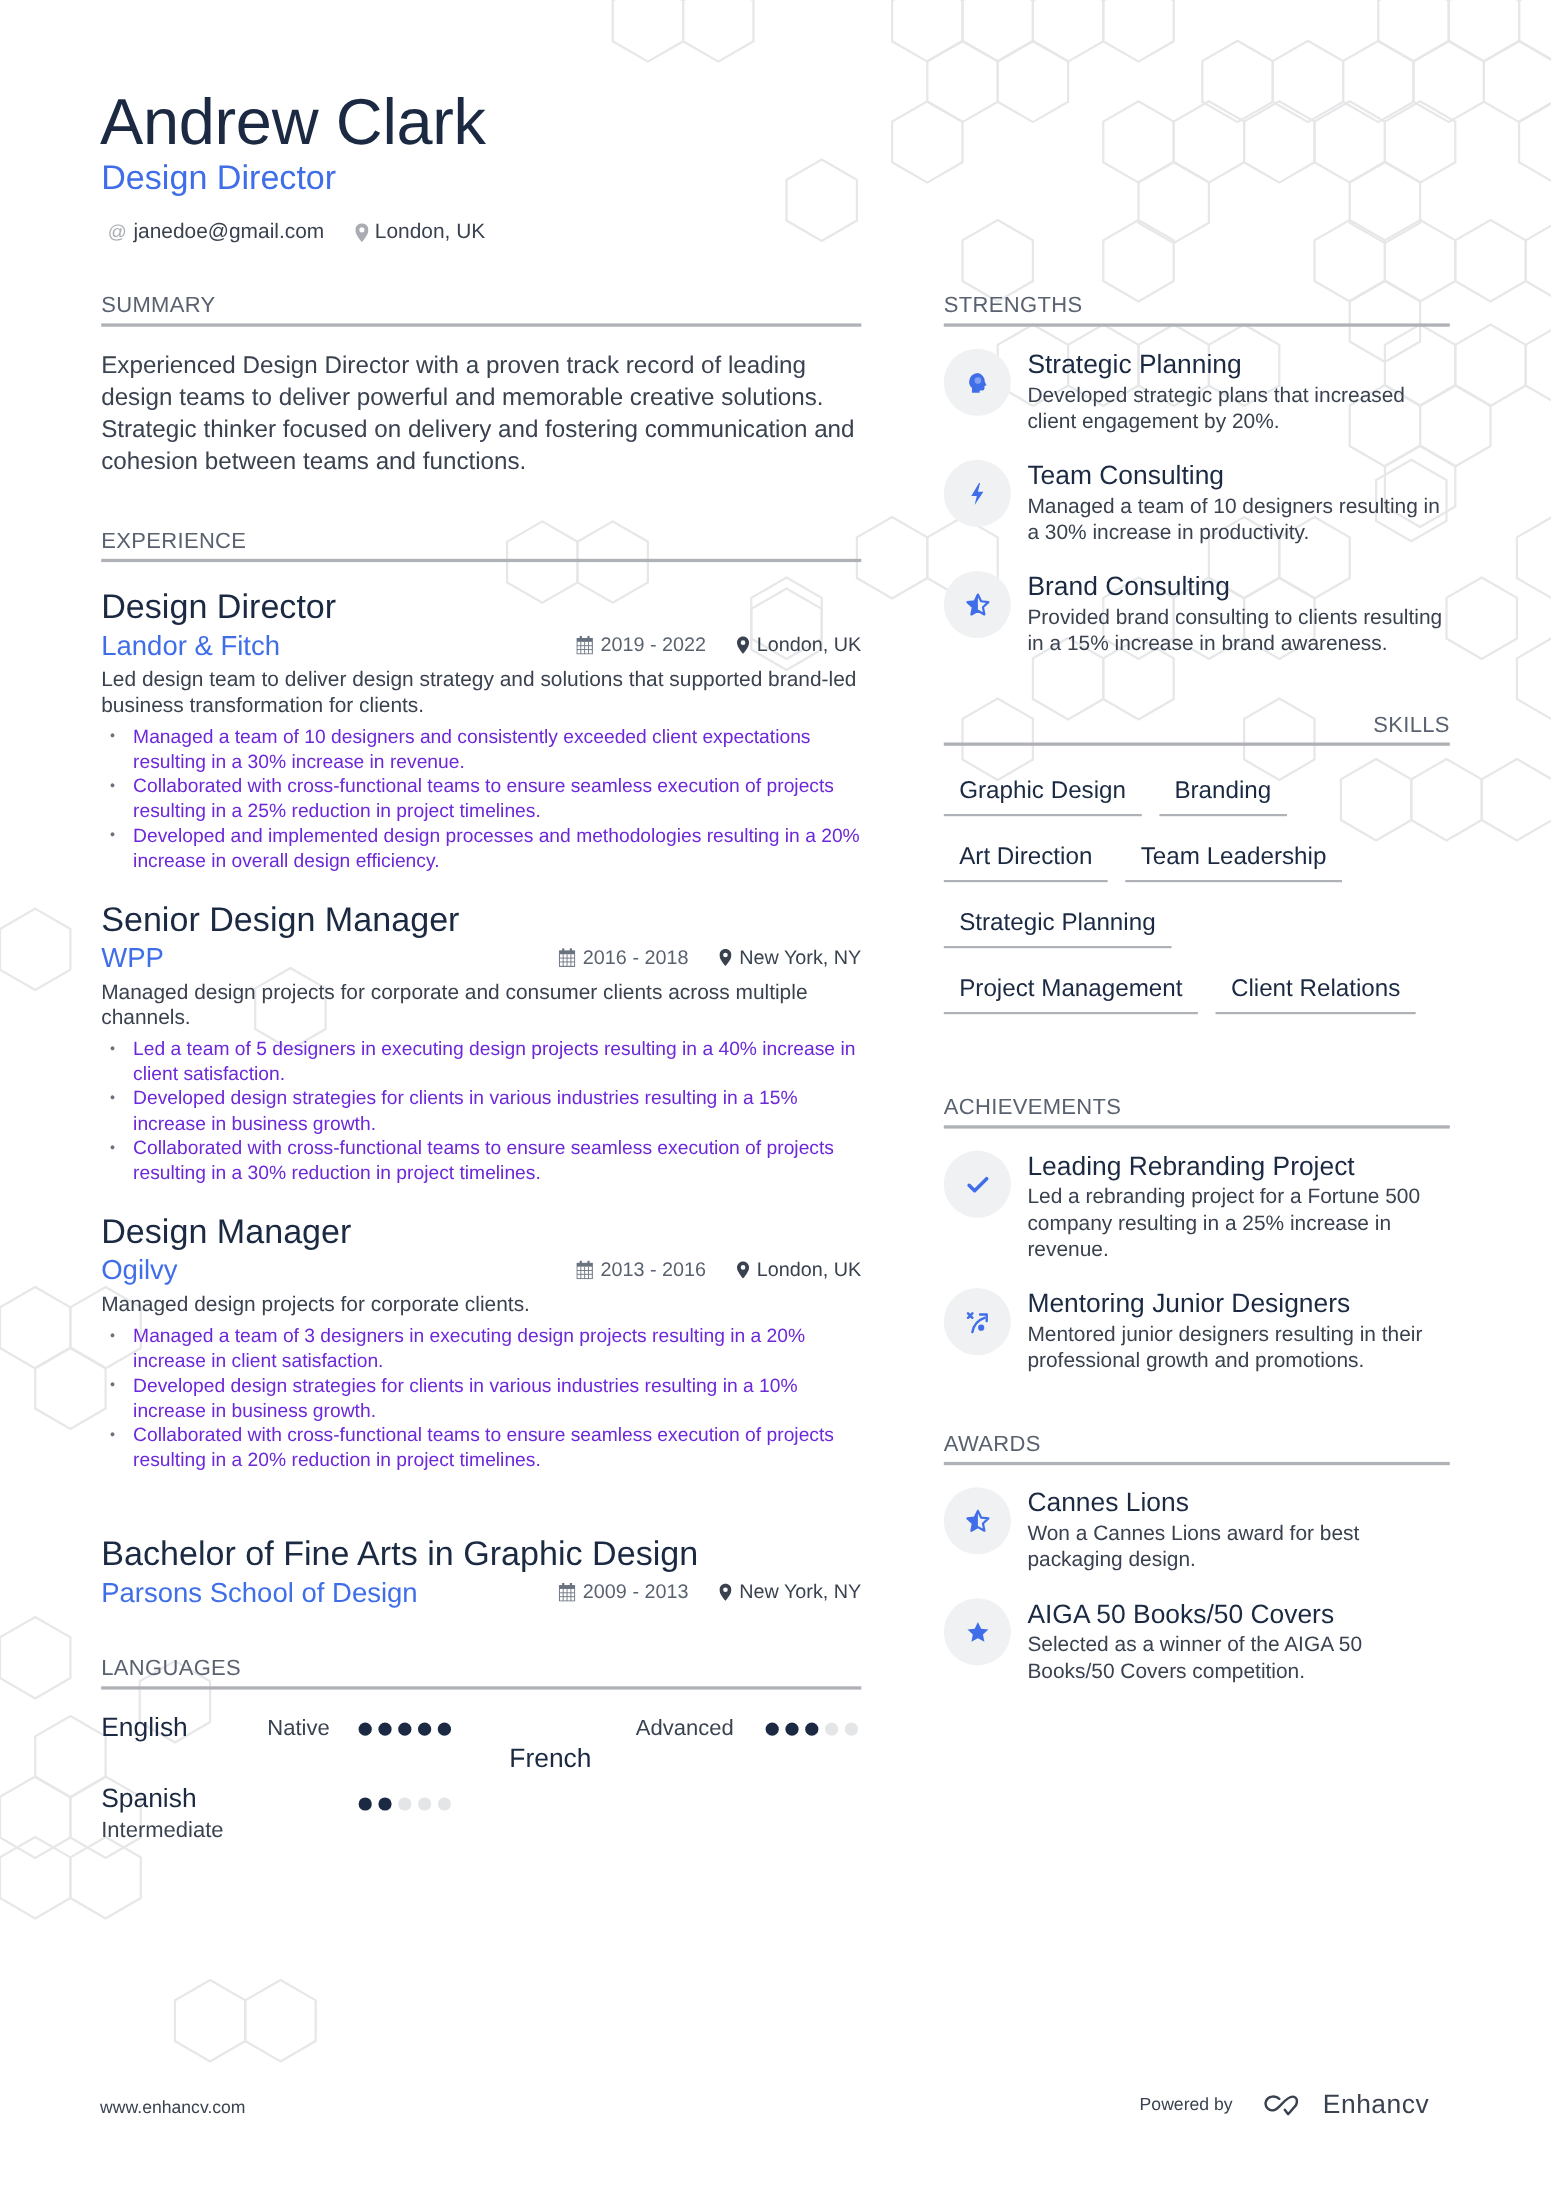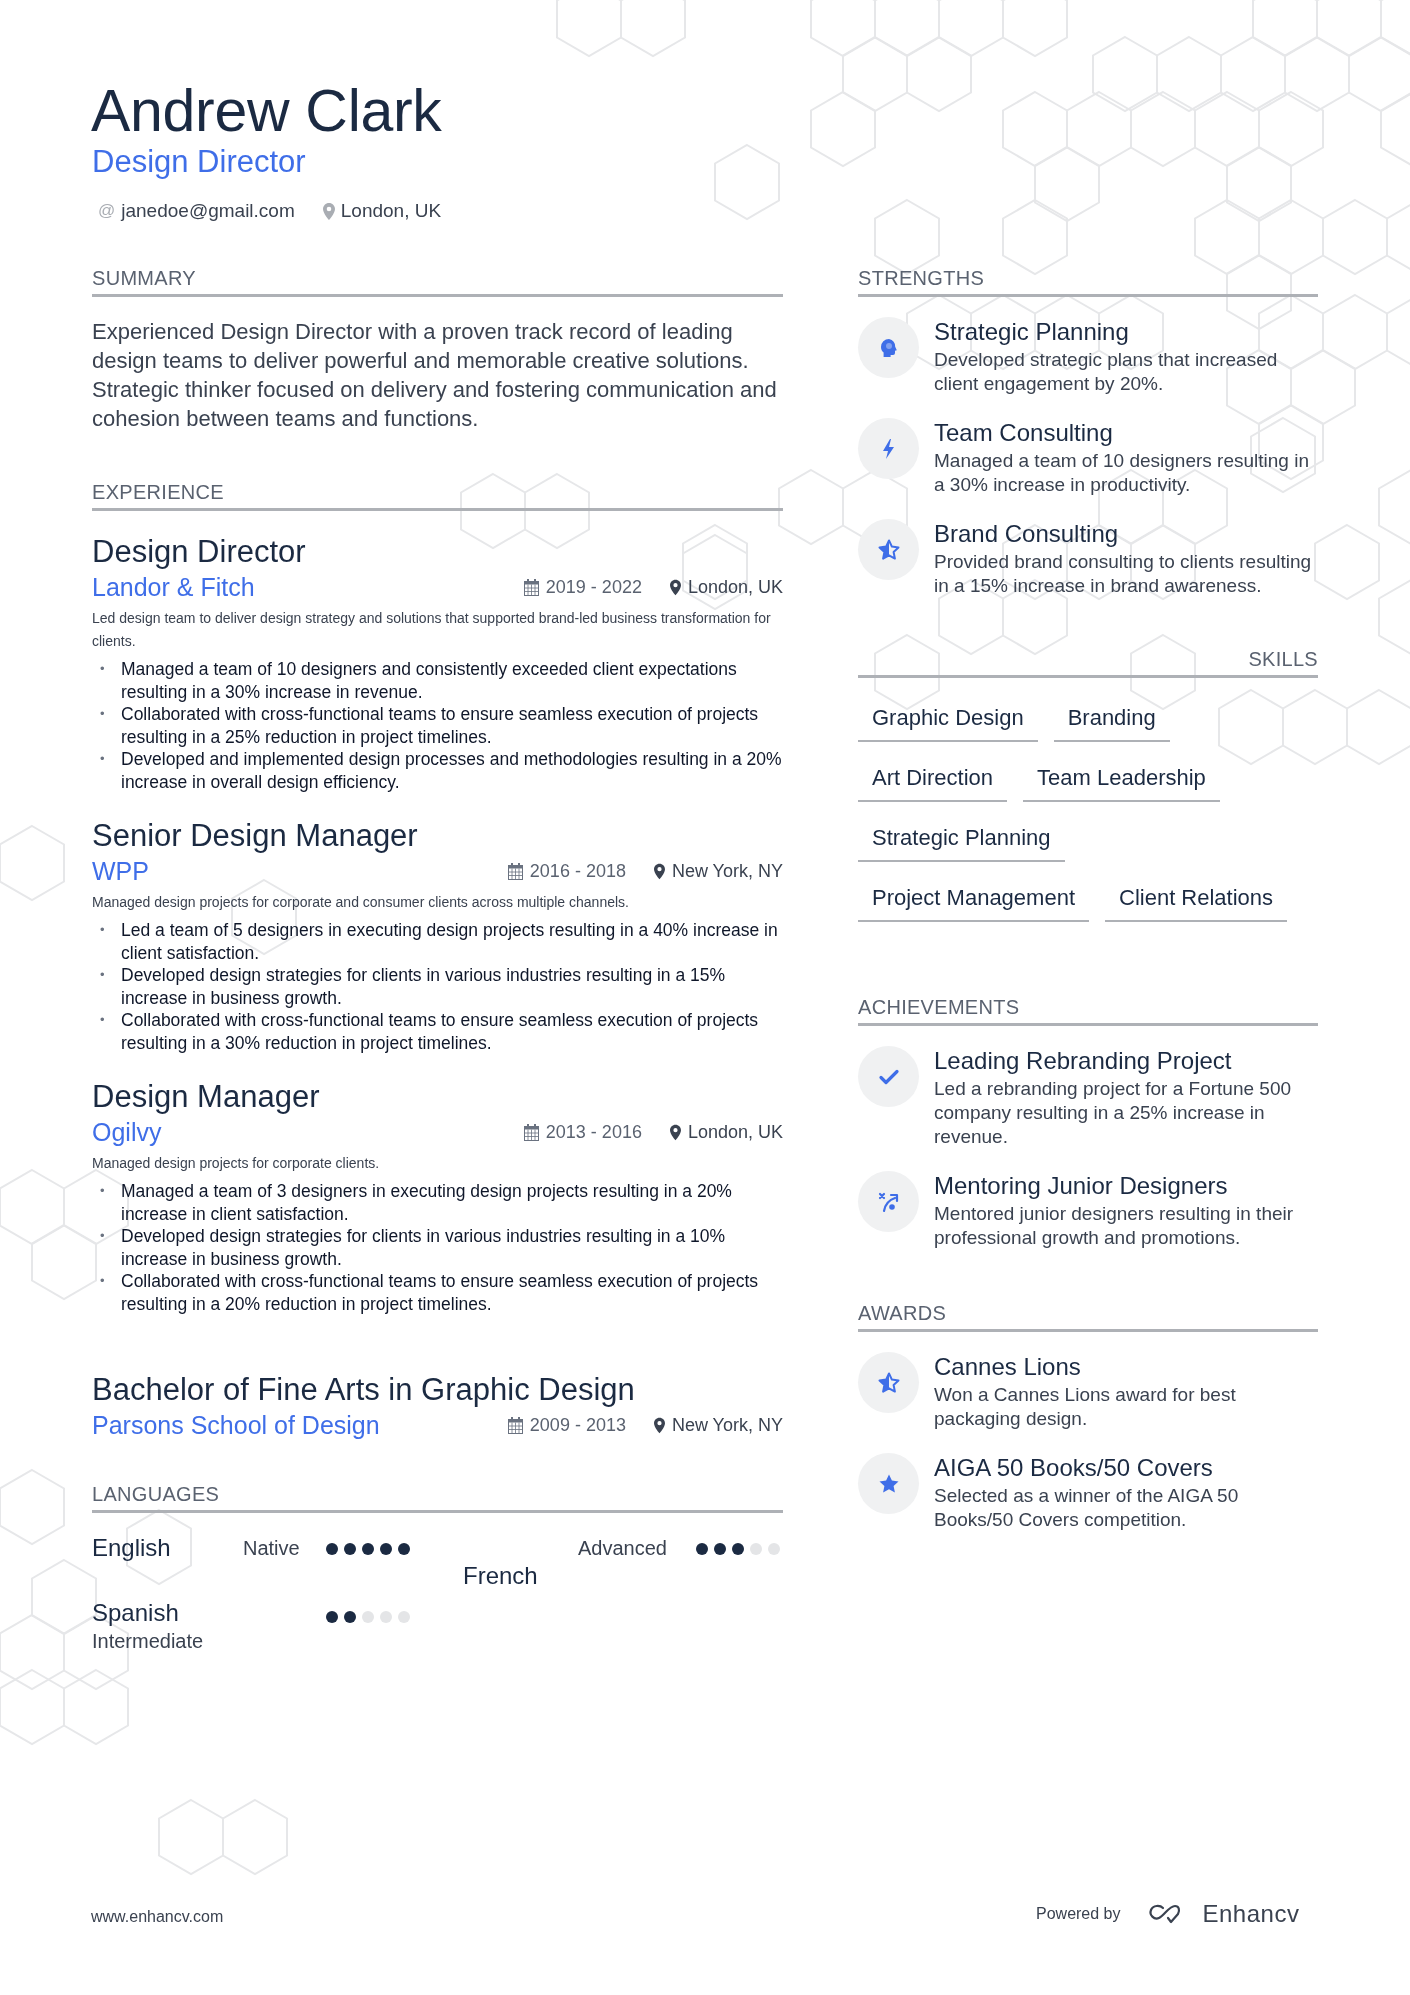--- a/index.html
+++ b/index.html
@@ -24,23 +24,23 @@
     .summary { font-size: 22px; line-height: 29px; color: #3a4250; margin-top: 20px; }
 
     .exp { margin-top: 24px; }
     .exp-role { font-size: 31px; line-height: 38px; color: #1b2a42; }
     .exp-sub { display: flex; justify-content: space-between; align-items: baseline; margin-top: 0px; }
     .exp-company { font-size: 25px; line-height: 32px; color: #3f6ee8; }
     .exp-meta { display: flex; gap: 28px; font-size: 18px; color: #5a6270; }
     .exp-meta .loc { color: #3a4250; }
     .meta-item { display: flex; align-items: center; gap: 7px; }
     .meta-item svg { width: 15px; height: 17px; }
-    .exp-desc { font-size: 14px; line-height: 23px; color: #3a4250; margin-top: 4px; }
+    .exp-desc { font-size: 19px; line-height: 23px; color: #3a4250; margin-top: 4px; }
     .bullets { list-style: none; margin-top: 5px; }
-    .bullets li { position: relative; padding-left: 29px; font-size: 17.5px; line-height: 22.5px; color: #0f172a; }
+    .bullets li { position: relative; padding-left: 29px; font-size: 17.5px; line-height: 22.5px; color: #6d28d9; }
     .bullets li::before { content: "•"; position: absolute; left: 8px; top: 0; font-size: 13px; color: #6a7280; }
 
     .edu-degree { font-size: 31px; line-height: 38px; color: #1b2a42; }
 
     .lang-grid { position: relative; height: 150px; }
     .lang { position: absolute; }
     .lang-name { font-size: 24px; color: #1b2a42; line-height: 30px; }
     .lang-level { font-size: 20px; color: #3a4250; line-height: 26px; }
     .dots { position: absolute; display: flex; gap: 6px; }
     .dot { width: 12px; height: 12px; border-radius: 50%; background: #e4e5e7; }

